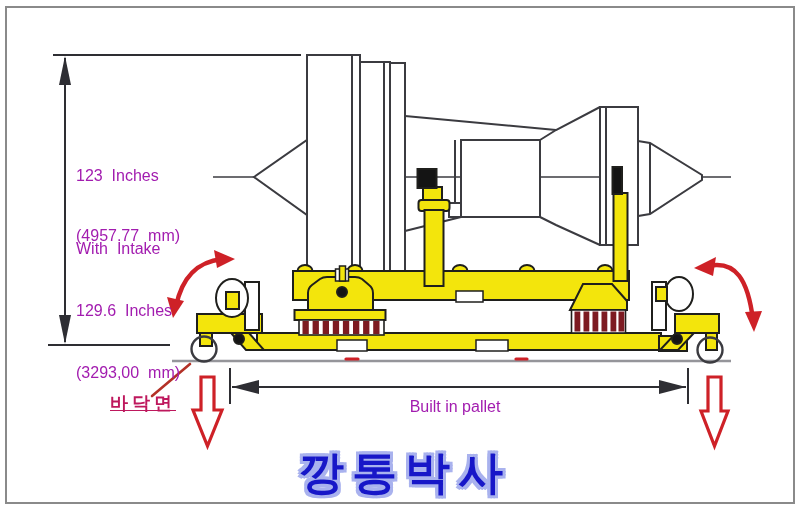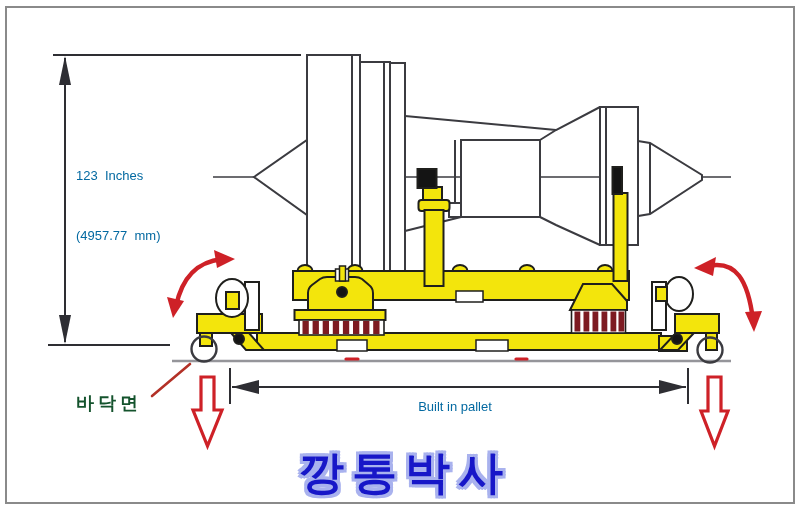--- a/index.html
+++ b/index.html
@@ -18,26 +18,26 @@
   .yg .wfill{fill:#ffffff;}
   .yg .nofill{fill:none;stroke:#3b3b40;stroke-width:2.4;}
   .yg .blk{fill:#141414;}
   .stripes rect{stroke:none;}
   .stripes .bg{fill:#ffffff;stroke:#1f1f1c;stroke-width:1.6;}
   .red path{fill:none;stroke-width:4.5;stroke-linecap:round;}
   .red .hollow{stroke-width:3.2;fill:#ffffff;stroke-linejoin:miter;}
   .red polygon{stroke:none;}
   .red .ptr{stroke-width:2.6;}
   .red .dash{stroke-width:3.2;}
-  .txt{position:absolute;color:#0369a1;font-size:13px;line-height:20px;white-space:pre;}
+  .txt{position:absolute;color:#a21caf;font-size:16px;line-height:20px;white-space:pre;}
   .txt div{white-space:pre;}
   .ctr{text-align:center;}
   .lh22 div{line-height:22px;}
-  .floor-label{position:absolute;left:76px;top:391px;font-size:18px;letter-spacing:4px;
-               color:#14532d;font-weight:600;}
+  .floor-label{position:absolute;left:110px;top:391px;font-size:18px;letter-spacing:4px;
+               color:#be185d;font-weight:600;text-decoration:underline;}
   .watermark{position:absolute;left:0;top:443px;width:810px;text-align:center;
              font-size:45px;font-weight:700;letter-spacing:8px;color:#1717c8;
              text-shadow:-2px -2px 0 #a9b2ee, 2px -2px 0 #a9b2ee, -2px 2px 0 #a9b2ee,
                           2px 2px 0 #a9b2ee, 0 -3px 0 #a9b2ee, 0 3px 0 #a9b2ee,
                          -3px 0 0 #a9b2ee, 3px 0 0 #a9b2ee, -3px -3px 0 #a9b2ee,
                           3px 3px 0 #a9b2ee, 3px -3px 0 #a9b2ee, -3px 3px 0 #a9b2ee;}
 </style>
 </head>
 <body>
 
@@ -190,20 +190,25 @@
   <g class="red" stroke="#b33127">
     <path class="ptr" d="M152,396 L190,364"></path>
   </g>
 </svg>
 
 <div class="txt" style="left:76px;top:126px;">
   <div>123  Inches</div>
   <div>(4957.77  mm)</div>
 </div>
 
+<div class="txt lh22" style="left:76px;top:198px;">
+  <div>With  Intake</div>
+  <div>129.6  Inches</div>
+  <div>(3293,00  mm)</div>
+</div>
 
 <div class="txt ctr" style="left:255px;top:397px;width:400px;">Built in pallet</div>
 
 <div class="floor-label">바닥면</div>
 
 <div class="watermark">깡통박사</div>
 
 </div>
 
 </body></html>

